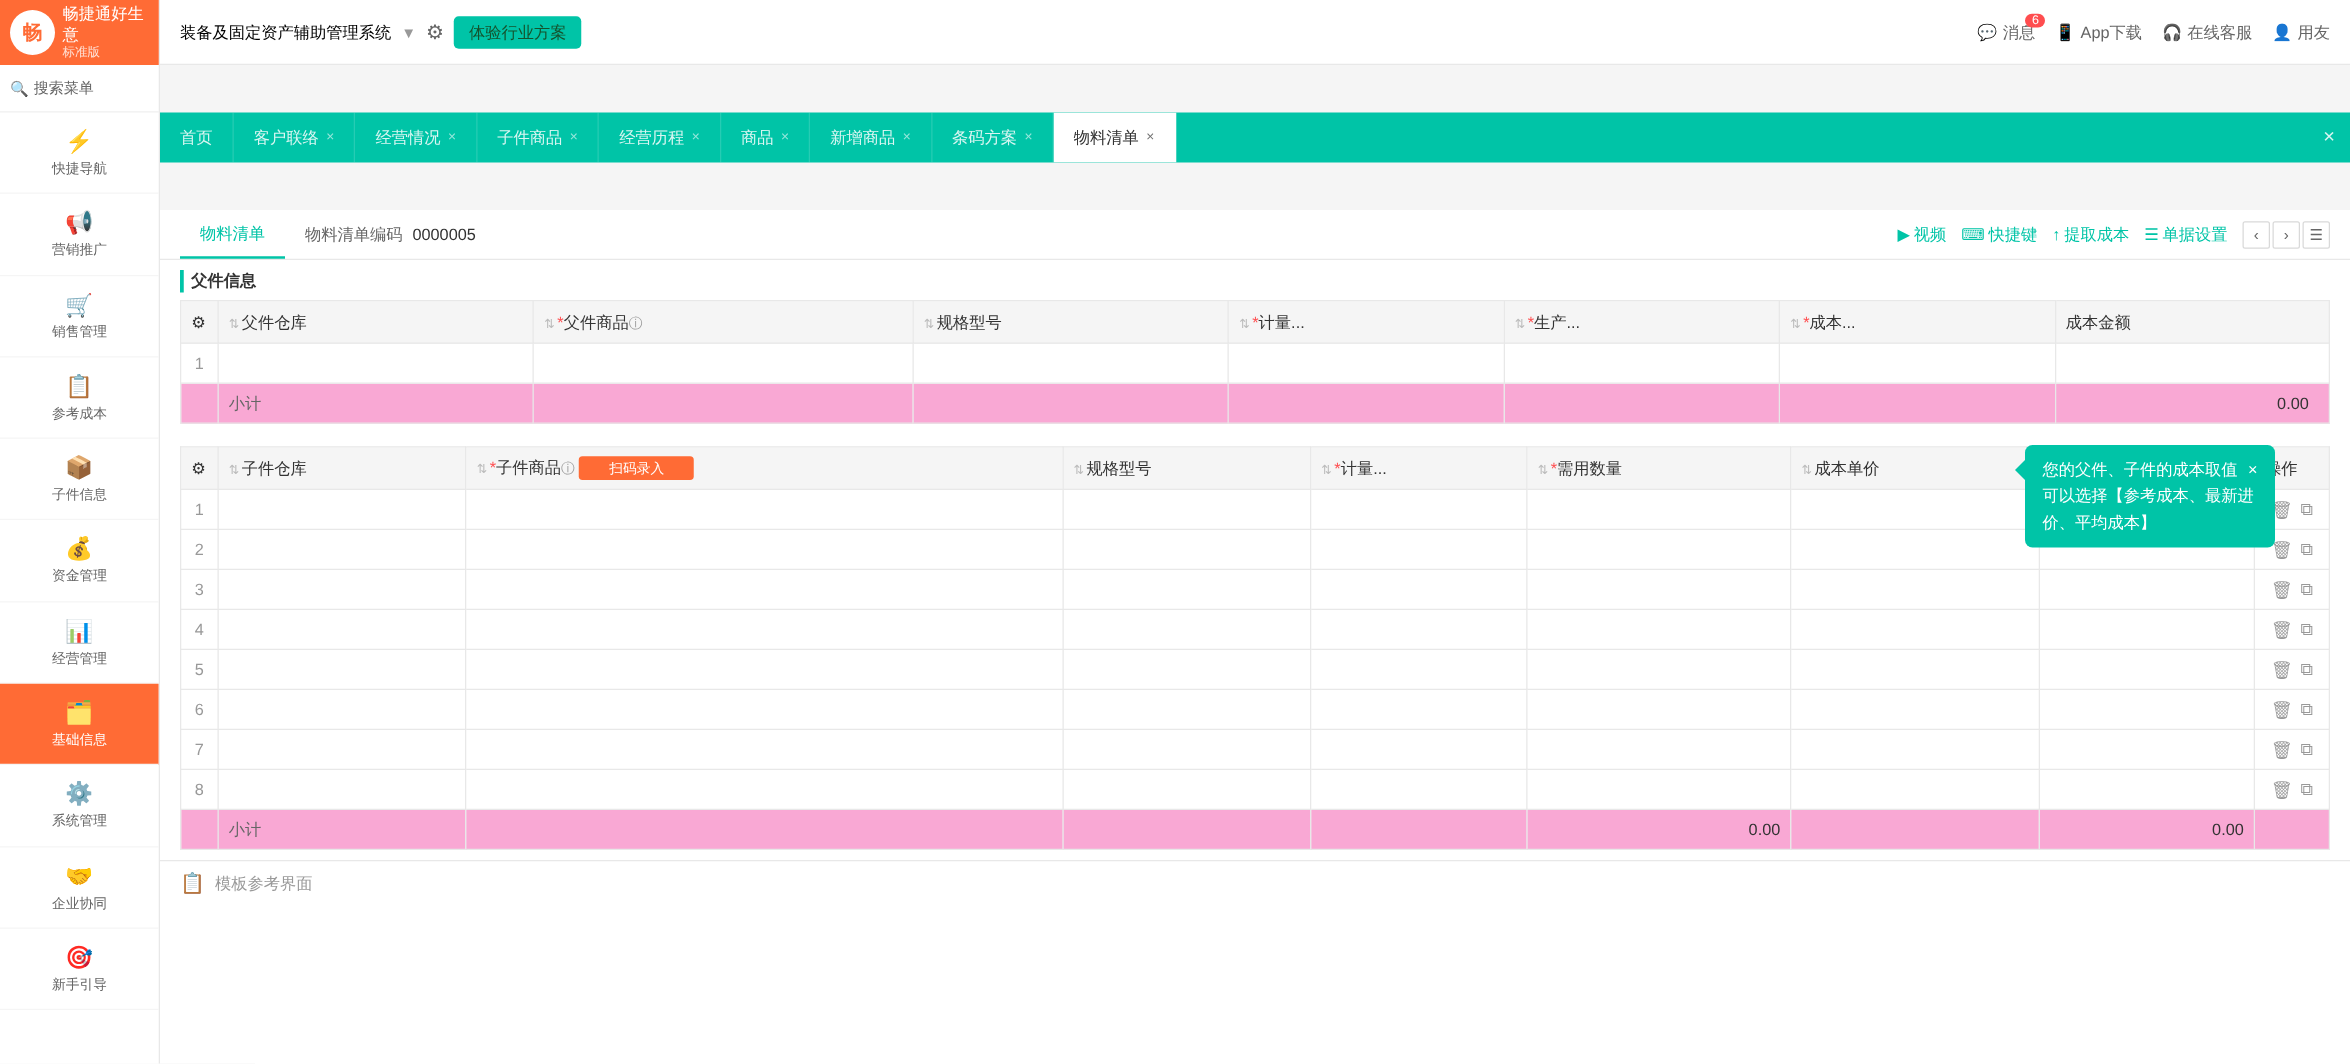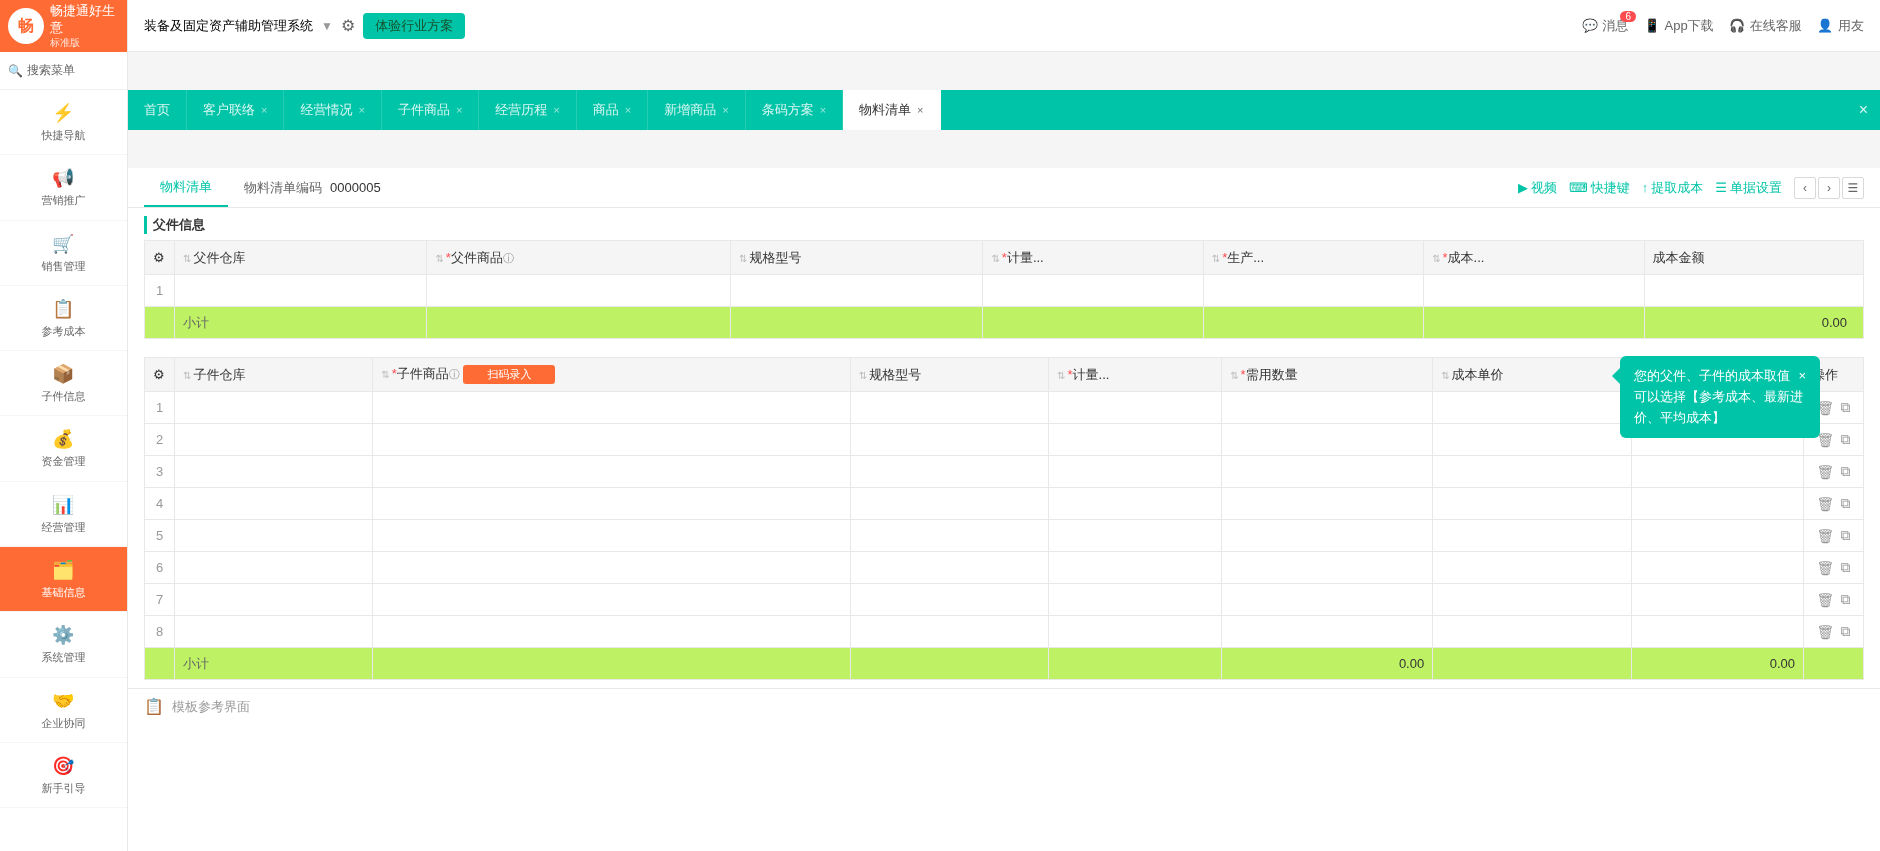--- a/index.html
+++ b/index.html
@@ -54,21 +54,21 @@
     .sub-tabs-right .btn-link { color: #00c4a7; cursor: pointer; display: flex; align-items: center; gap: 3px; }
     .nav-arrows { display: flex; gap: 2px; }
     .nav-arrow { border: 1px solid #d9d9d9; background: #fff; width: 22px; height: 22px; display: flex; align-items: center; justify-content: center; cursor: pointer; border-radius: 2px; color: #666; font-size: 12px; }
 
     
     .table-section { padding: 8px 16px 0; }
     .section-title { font-size: 13px; font-weight: 600; color: #333; margin-bottom: 6px; padding-left: 2px; border-left: 3px solid #00c4a7; padding-left: 6px; }
     .data-table { width: 100%; border-collapse: collapse; font-size: 12px; }
     .data-table th { background: #f5f5f5; border: 1px solid #e8e8e8; padding: 6px 8px; text-align: left; color: #333; font-weight: 500; white-space: nowrap; height: 34px; }
     .data-table td { border: 1px solid #e8e8e8; padding: 4px 8px; height: 32px; color: #333; }
-    .data-table tr.subtotal-row td { background: #bef264; font-weight: 500; }
+    .data-table tr.subtotal-row td { background: #f9a8d4; font-weight: 500; }
     .data-table .row-num { color: #999; text-align: center; width: 30px; }
     .data-table .subtotal-label { color: #666; }
     .data-table .num-value { text-align: right; }
     .gear-col { width: 30px; text-align: center; }
     .action-col { width: 60px; }
     .action-icons { display: flex; gap: 6px; align-items: center; justify-content: center; }
     .action-icon { color: #999; cursor: pointer; font-size: 14px; }
 
     .scan-btn { background: #ff6b35; color: #fff; padding: 2px 24px; border-radius: 3px; border: none; cursor: pointer; font-size: 11px; }
 

